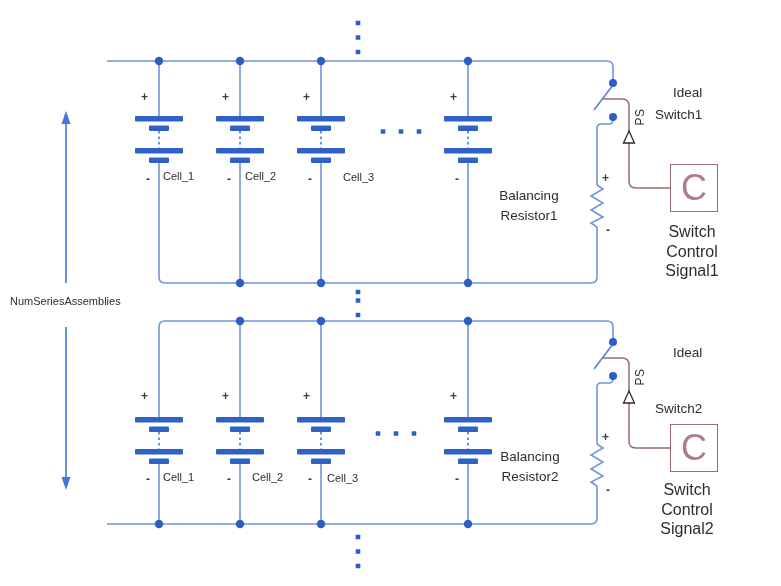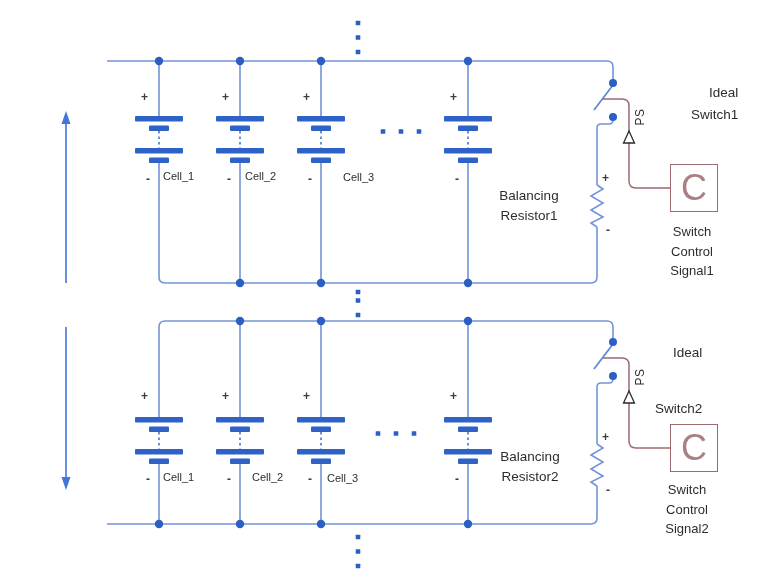--- a/index.html
+++ b/index.html
@@ -15,21 +15,21 @@
   .node{fill:var(--node,#2b5fc4);}
   .edot{fill:var(--node,#2b5fc4);}
   .signal{fill:none;stroke:var(--signal,#9c6b6f);stroke-width:1.5;}
   .tri{fill:#ffffff;stroke:#2a2a2a;stroke-width:1.3;}
   .arrow-line{stroke:var(--arrow,#4276d8);stroke-width:1.6;}
   .arrow-head{fill:var(--arrow,#4276d8);}
   .lbl{position:absolute;font-size:11px;line-height:15px;white-space:nowrap;color:var(--text,#2d2d2d);}
   .two-line{position:absolute;text-align:center;font-size:13.5px;}
   .two-line span{display:block;line-height:19.5px;}
   .left-align span{text-align:right;}
-  .ctl{position:absolute;text-align:center;font-size:13px;width:84px;}
+  .ctl{position:absolute;text-align:center;font-size:16px;width:84px;}
   .ctl span{display:block;line-height:19.5px;}
   .sym{position:absolute;font-size:12px;font-weight:600;color:#3d3d3d;line-height:12px;}
   .ps{position:absolute;font-size:12px;color:#2d2d2d;transform:translate(-50%,-50%) rotate(-90deg);letter-spacing:.5px;line-height:12px;}
   .cblock{position:absolute;left:670px;width:46px;height:46px;border:1.5px solid var(--signal,#9c6b6f);
     background:#fff;display:flex;align-items:center;justify-content:center;}
   .cletter{color:var(--signal_text,#ab8084);font-size:36px;line-height:1;font-weight:400;}
 </style>
 </head>
 <body>
 
@@ -172,20 +172,21 @@
   </g>
 
   <g>
     <line class="arrow-line" x1="66" y1="122" x2="66" y2="283"></line>
     <polygon class="arrow-head" points="66,111 61.5,124 70.5,124"></polygon>
     <line class="arrow-line" x1="66" y1="327" x2="66" y2="478"></line>
     <polygon class="arrow-head" points="66,490 61.5,477 70.5,477"></polygon>
   </g>
 </svg>
 
+<span class="lbl" style="left:10px;top:294px;">NumSeriesAssemblies</span>
 
 <span class="lbl" style="left:163px;top:169px;">Cell_1</span>
 <span class="lbl" style="left:245px;top:169px;">Cell_2</span>
 <span class="lbl" style="left:343px;top:170px;">Cell_3</span>
 
 <span class="lbl" style="left:163px;top:470px;">Cell_1</span>
 <span class="lbl" style="left:252px;top:470px;">Cell_2</span>
 <span class="lbl" style="left:327px;top:471px;">Cell_3</span>
 
 <span class="sym" style="left:141px;top:91px;">+</span>
@@ -217,21 +218,21 @@
   <span>Balancing</span>
   <span>Resistor1</span>
 </div>
 <div class="two-line" style="left:484px;top:447px;width:92px;">
   <span>Balancing</span>
   <span>Resistor2</span>
 </div>
 
 <div class="two-line left-align" style="left:655px;top:82px;text-align:left;">
   <span style="line-height:21.5px;">Ideal</span>
-  <span style="line-height:21.5px;margin-left:36px;">Switch1</span>
+  <span style="line-height:21.5px;">Switch1</span>
 </div>
 <div class="two-line left-align" style="left:655px;top:342px;text-align:left;">
   <span style="line-height:21.5px;">Ideal</span>
   <span style="line-height:21.5px;margin-top:34px;">Switch2</span>
 </div>
 
 <span class="ps" style="left:640px;top:117px;">PS</span>
 <span class="ps" style="left:640px;top:377px;">PS</span>
 
 <div class="cblock" style="top:164px;">

